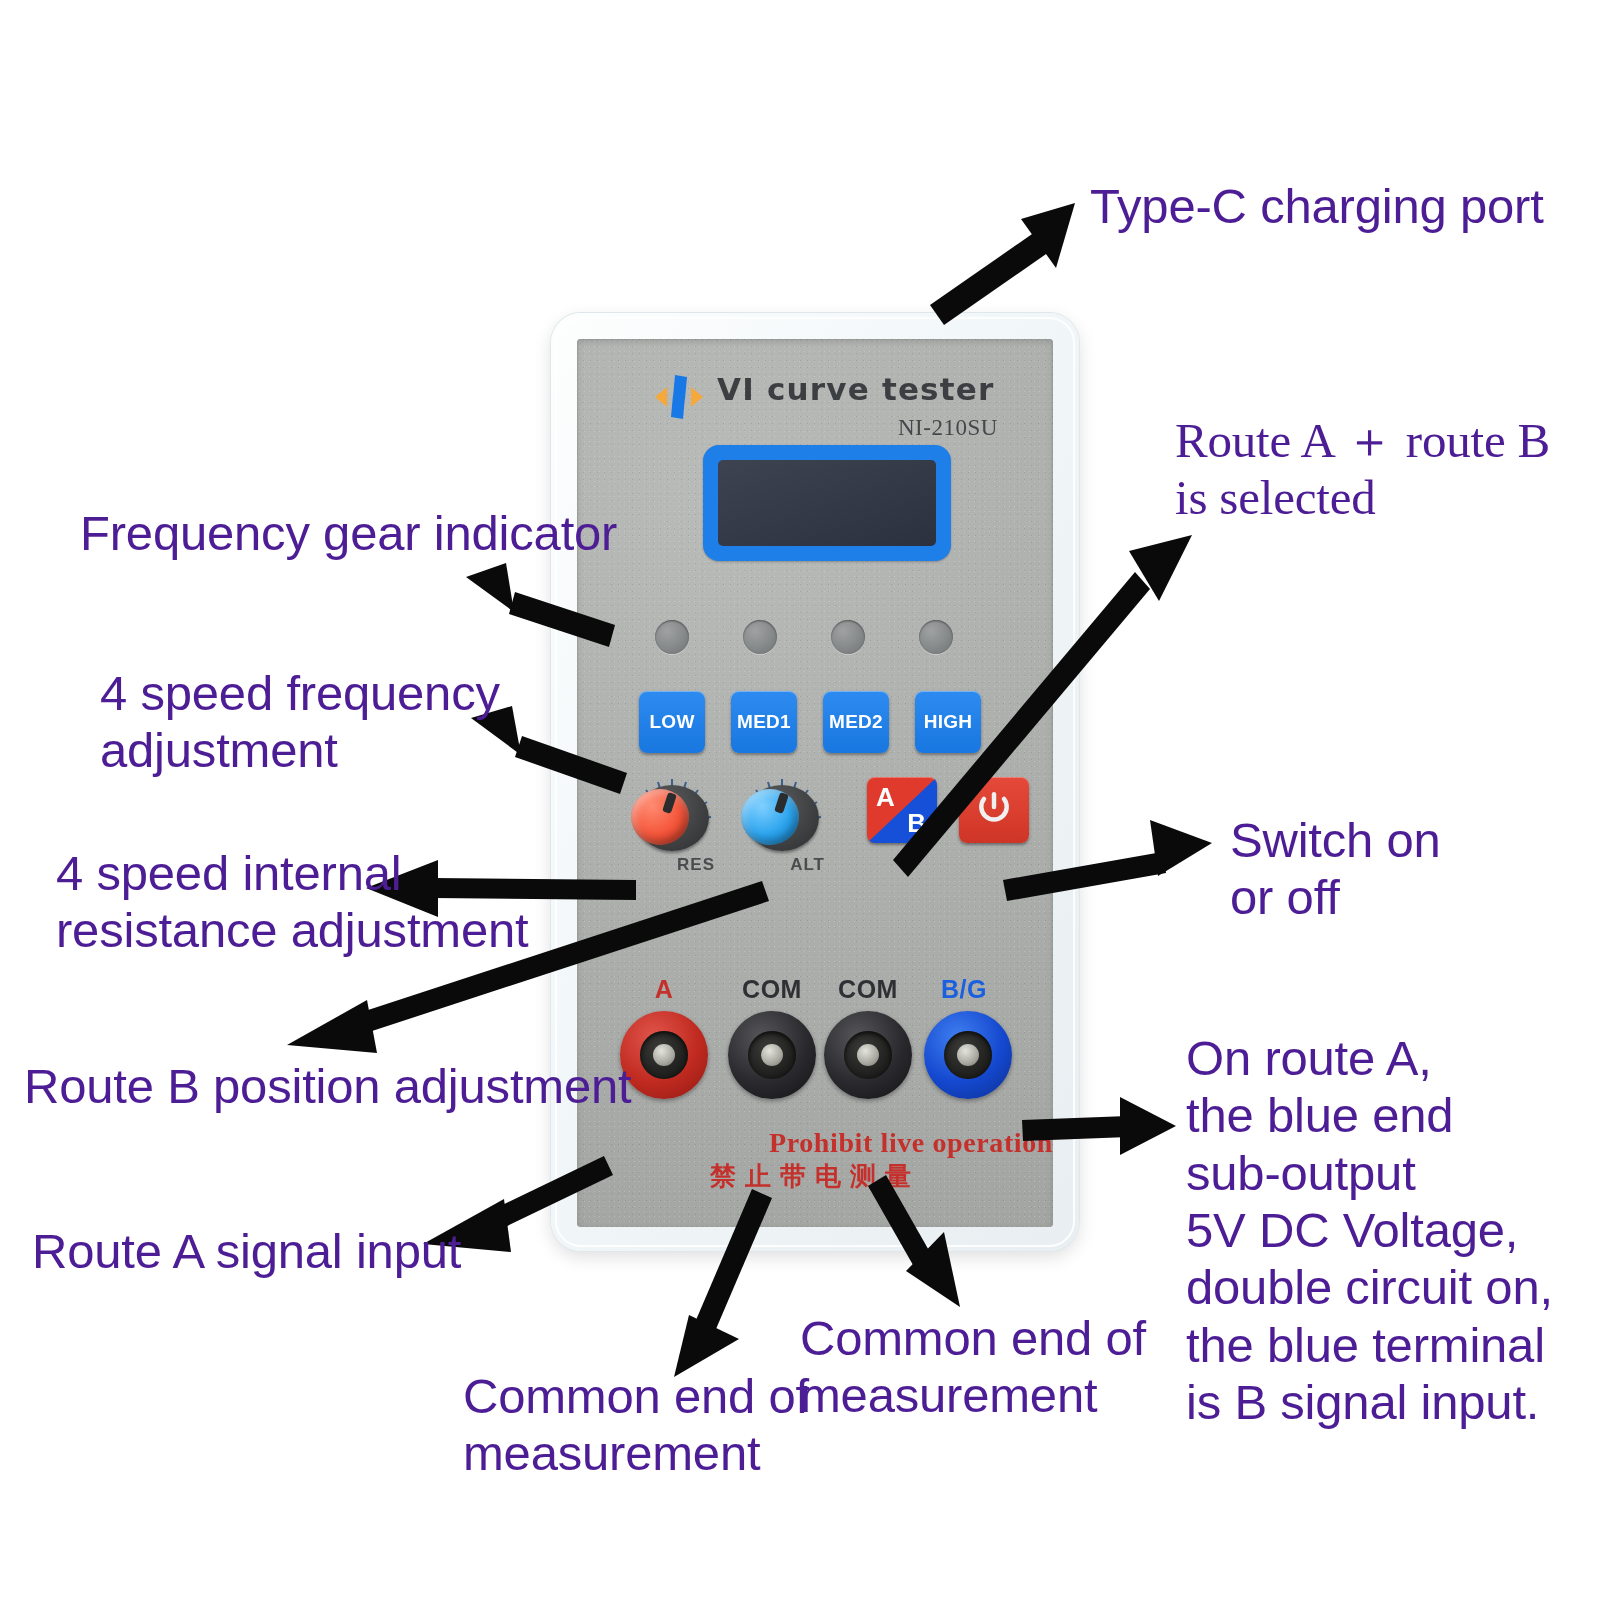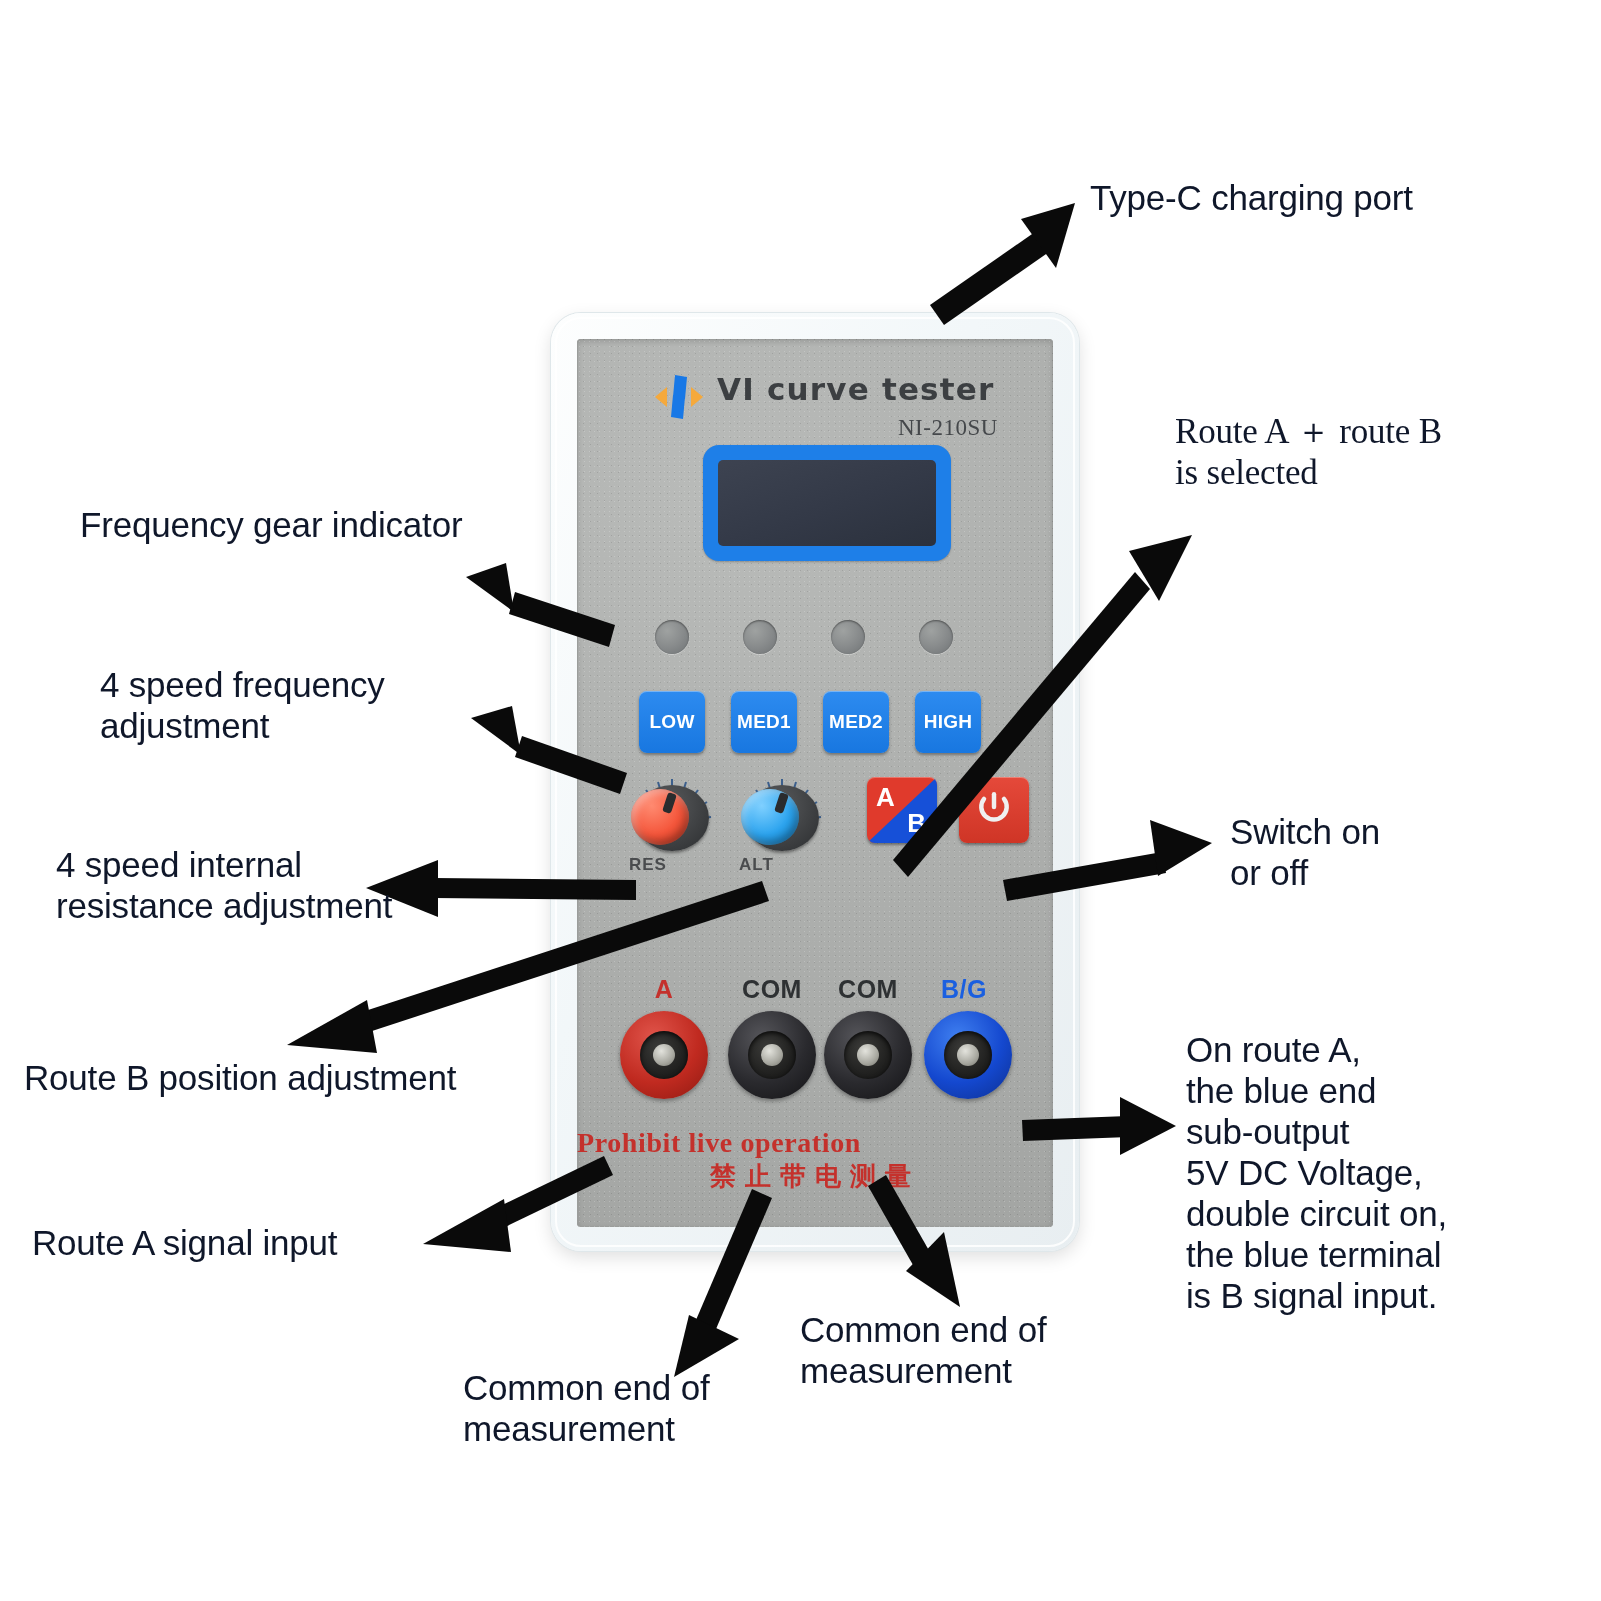--- a/index.html
+++ b/index.html
@@ -6,23 +6,23 @@
   body{
     width:1601px;height:1601px;position:relative;overflow:hidden;
     font-family:"Liberation Sans","DejaVu Sans",sans-serif;
     color:#111111;
   }
   #stage{position:absolute;left:0;top:0;width:1601px;height:1601px;}
 
   
   .callout{
     position:absolute;
-    font-size:35px;
+    font-size:49px;
     line-height:1.17;
-    color:#0f172a;
+    color:#4c1d95;
     letter-spacing:-0.2px;
     white-space:pre-line;
   }
 
   
   #arrows{position:absolute;left:0;top:0;width:1601px;height:1601px;pointer-events:none;}
 
   
   #device{
     position:absolute;
@@ -113,21 +113,21 @@
     position:absolute;left:2px;top:10px;width:58px;height:56px;border-radius:50%;
     box-shadow:inset -3px -4px 8px rgba(0,0,0,.35), inset 3px 4px 8px rgba(255,255,255,.45);
   }
   .knob-cap.red{background:radial-gradient(circle at 36% 30%,#ff8a70 0%,#f4553a 55%,#d63c23 100%);}
   .knob-cap.blue{background:radial-gradient(circle at 36% 30%,#7fd0ff 0%,#2ba3ee 55%,#1484cd 100%);}
   .knob-pointer{
     position:absolute;width:9px;height:20px;background:#2a2c2e;border-radius:3px;
     transform:rotate(18deg);
   }
   .knob-label{
-    position:absolute;top:76px;width:86px;text-align:left;
+    position:absolute;top:76px;width:86px;text-align:right;
     font-size:17px;font-weight:600;color:#4a4c4e;letter-spacing:1px;
   }
 
   
   .ab-btn{
     position:absolute;left:290px;top:438px;width:70px;height:66px;border-radius:8px;
     overflow:hidden;box-shadow:0 2px 3px rgba(0,0,0,.38), inset 0 1px 0 rgba(255,255,255,.3);
     background:#e03a2c;
   }
   .ab-tri{position:absolute;inset:0;background:#1650d8;
@@ -159,21 +159,21 @@
   }
   .jack-pin{
     width:22px;height:22px;border-radius:50%;
     background:radial-gradient(circle at 38% 32%,#e3e3dd 0%,#a8a8a0 60%,#74746c 100%);
   }
   .jack.red{background:radial-gradient(circle at 38% 30%,#e0544a 0%,#c02a20 55%,#8e1a12 100%);}
   .jack.black{background:radial-gradient(circle at 38% 30%,#55555a 0%,#2a2a2e 55%,#121214 100%);}
   .jack.blue{background:radial-gradient(circle at 38% 30%,#3f7ff0 0%,#1448cf 55%,#0d2f90 100%);}
 
   .warn-en{
-    position:absolute;left:0;right:0;top:788px;text-align:left;
+    position:absolute;left:0;right:0;top:788px;text-align:right;
     font-family:"Liberation Serif","DejaVu Serif",serif;
     font-size:28px;font-weight:700;color:#c4312c;letter-spacing:.6px;
   }
   .warn-cn{
     position:absolute;left:0;right:0;top:820px;text-align:center;
     font-size:26px;font-weight:700;color:#c4312c;letter-spacing:9px;
   }
 </style>
 </head>
 <body>

